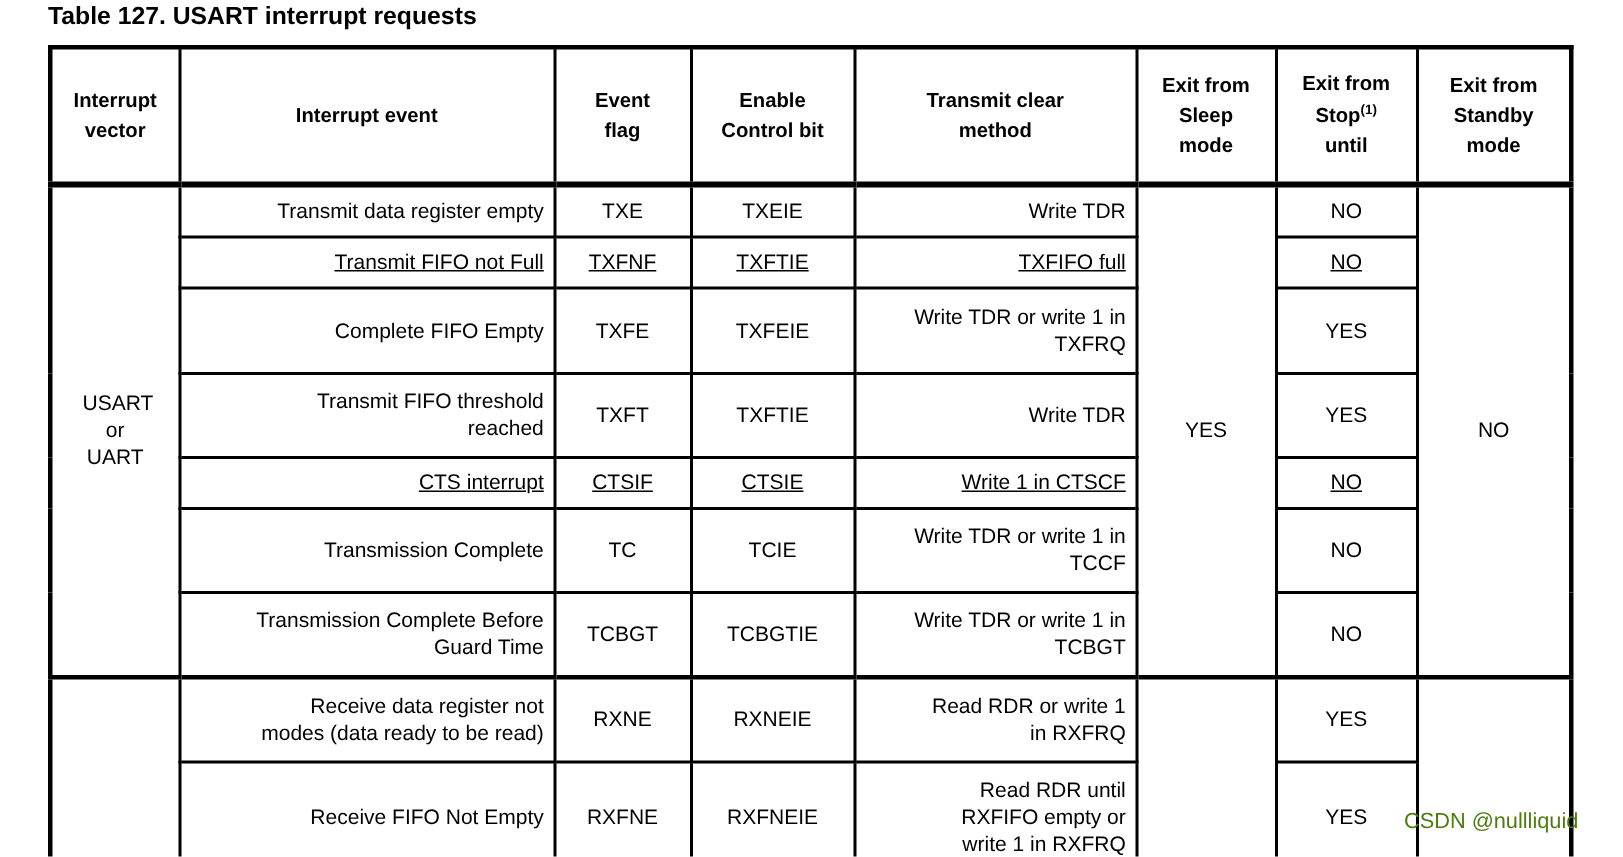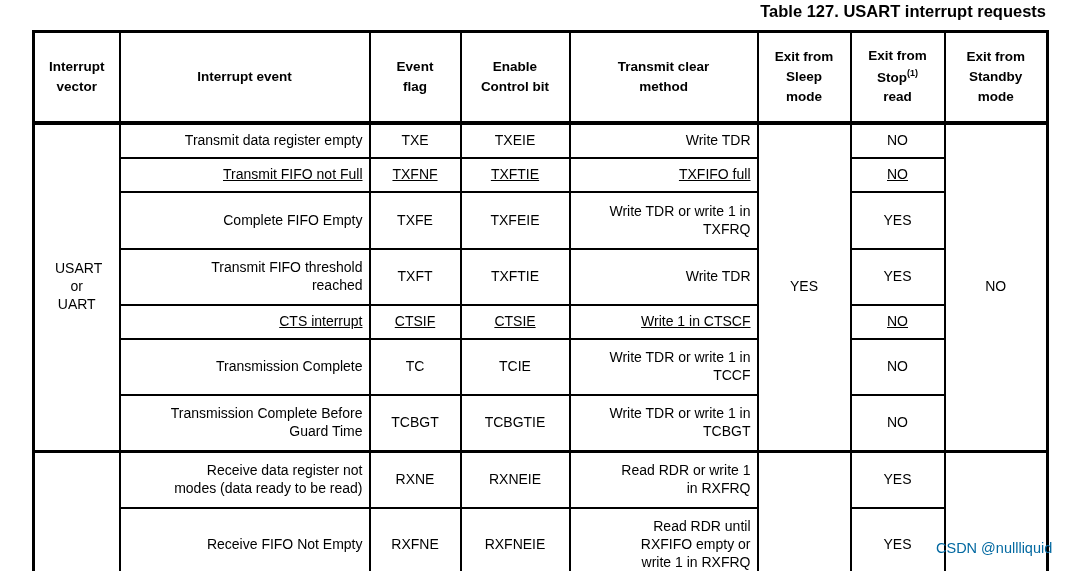--- a/index.html
+++ b/index.html
@@ -1,31 +1,31 @@
 <!DOCTYPE html>
 <html><head>
 <meta charset="utf-8">
 <style>
   html,body{margin:0;padding:0;width:1082px;height:571px;background:#ffffff;overflow:hidden;}
   body{font-family:"Liberation Sans","DejaVu Sans",sans-serif;color:#000;position:relative;}
-  .title{position:absolute;top:2px;left:32px;width:1014px;text-align:right;
+  .title{position:absolute;top:2px;left:32px;width:1014px;text-align:left;
          font-size:16.5px;font-weight:bold;white-space:nowrap;}
   table.doc{position:absolute;top:30px;left:32px;width:1014px;border-collapse:collapse;
             table-layout:fixed;border:3px solid #000;background:#fff;}
   th,td{border:2px solid #000;vertical-align:middle;overflow:hidden;}
   thead th{font-size:13.5px;font-weight:bold;text-align:center;border-bottom:4px solid #000;
            height:84px;padding:2px 3px;white-space:pre-line;line-height:1.5;}
   td{font-size:14px;padding:2px 6px;white-space:pre-line;line-height:1.28;}
   td.c-center{text-align:center;padding:2px 20px;}
   td.c-left{text-align:right;}
   tr.h35{height:35px;} tr.h34{height:34px;text-decoration:underline;} tr.h57{height:57px;}
   tr.h56{height:56px;} tr.h75{height:75px;}
   tr.gstart td{border-top:3px solid #000;}
   sup{font-size:9px;font-weight:bold;}
-  .watermark{position:absolute;left:936px;top:540px;font-size:14.5px;color:#0369a1;
+  .watermark{position:absolute;left:936px;top:540px;font-size:14.5px;color:#4d7c0f;
              white-space:nowrap;}
 </style>
 </head>
 <body>
 
 <div class="title">Table 127. USART interrupt requests</div>
 
 <table class="doc">
   <colgroup>
     <col style="width:86px">
@@ -44,21 +44,21 @@
       <th>Interrupt event</th>
       <th>Event
 flag</th>
       <th>Enable
 Control bit</th>
       <th>Transmit clear
 method</th>
       <th>Exit from
 Sleep
 mode</th>
-      <th><span>Exit from</span><br><span>Stop</span><sup>(1)</sup><br><span>read</span></th>
+      <th><span>Exit from</span><br><span>Stop</span><sup>(1)</sup><br><span>until</span></th>
       <th>Exit from
 Standby
 mode</th>
     </tr>
   </thead>
   <tbody>
     <tr class="h35">
       <td class="c-center" rowspan="7">USART
 or UART</td>
       <td class="c-left">Transmit data register empty</td>

